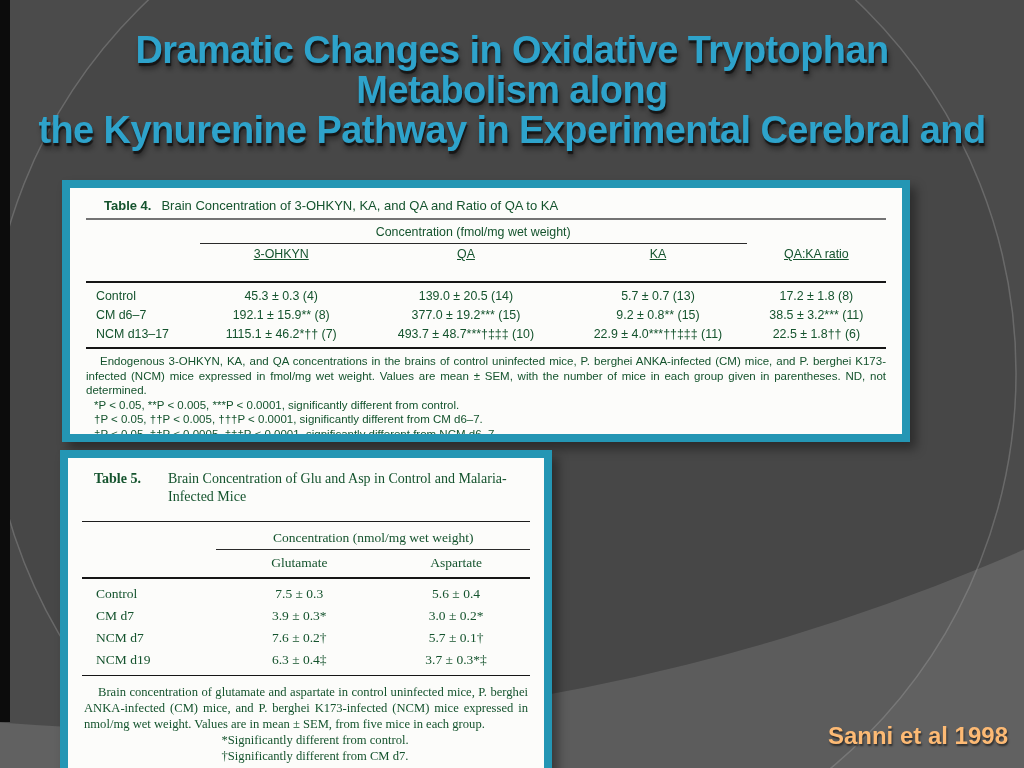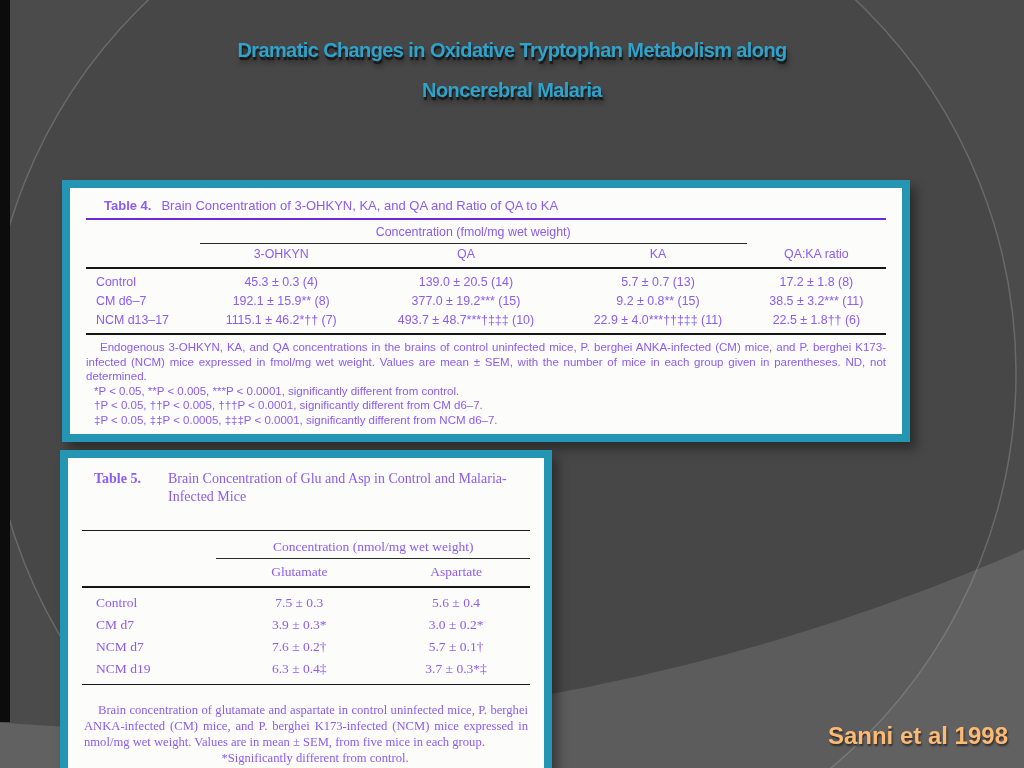--- a/index.html
+++ b/index.html
@@ -7,52 +7,52 @@
     position:relative;width:1024px;height:768px;overflow:hidden;
     background:#616161;
     font-family:"Liberation Sans",sans-serif;
   }
   .bg-svg{position:absolute;left:0;top:0;width:1024px;height:768px;}
   .left-bar{position:absolute;left:0;top:0;width:10px;height:722px;background:#0c0c0c;}
 
   .title{
     position:absolute;left:30px;right:30px;top:30px;
     text-align:center;color:#2ea3cb;font-weight:bold;
-    font-size:20px;line-height:40px;letter-spacing:-0.6px;
+    font-size:38px;line-height:40px;letter-spacing:-0.6px;
     text-shadow:1px 3px 1px rgba(12,12,12,0.75),2px 6px 5px rgba(12,12,12,0.45);
   }
 
   .panel{
     position:absolute;background:#2496b4;padding:8px;box-sizing:border-box;
     box-shadow:6px 7px 10px rgba(0,0,0,0.38);
   }
   .panel4{left:62px;top:180px;width:848px;height:262px;}
   .panel5{left:60px;top:450px;width:492px;height:360px;}
-  .card{width:100%;height:100%;background:#fcfcfa;color:#8b5cf6;overflow:hidden;box-sizing:border-box;}
+  .card{width:100%;height:100%;background:#fcfcfa;color:#14532d;overflow:hidden;box-sizing:border-box;}
 
   
   .card4{padding:8px 12px 4px 12px;font-size:12.4px;}
   .cap4{padding:2px 4px 5px 22px;font-size:13px;}
   .cap-label{font-weight:bold;margin-right:10px;}
-  .t4{width:calc(100% - 8px);margin:0 4px;border-collapse:collapse;border-top:2px solid #6d28d9;}
+  .t4{width:calc(100% - 8px);margin:0 4px;border-collapse:collapse;border-top:2px solid #737373;}
   .t4 td{padding:2px 2px;text-align:center;vertical-align:middle;line-height:15px;}
   .t4 .spanner{border-bottom:1.5px solid #2a2a2a;padding-top:5px;padding-bottom:3px;}
-  .t4 .colhead td{padding-top:3px;padding-bottom:5px;}
+  .t4 .colhead td{padding-top:3px;padding-bottom:19px;text-decoration:underline;}
   .t4 tbody tr:first-child td{border-top:2.5px solid #161616;padding-top:6px;}
   .t4 tbody tr:last-child td{border-bottom:2px solid #161616;padding-bottom:5px;}
   .t4 td.rowlab{text-align:left;padding-left:10px;}
   .fn4{margin:5px 4px 0 4px;font-size:11.5px;line-height:14.5px;}
   .fn4 .para{text-indent:14px;text-align:justify;}
   .fn4 .sym{margin-left:8px;}
 
   
   .card5{padding:10px 10px 4px 10px;font-family:"Liberation Serif",serif;font-size:13.5px;}
   .cap5{display:flex;padding:2px 6px 7px 16px;font-size:14px;line-height:18px;}
   .cap5 .cap-label{flex:0 0 64px;}
-  .t5{width:calc(100% - 8px);margin:17px 4px;border-collapse:collapse;border-top:1.5px solid #1c1c1c;}
+  .t5{width:calc(100% - 8px);margin:8px 4px;border-collapse:collapse;border-top:1.5px solid #1c1c1c;}
   .t5 td{padding:2px 2px;text-align:center;line-height:18px;}
   .t5 .spanner5{padding-top:7px;padding-bottom:2px;border-bottom:1.5px solid #2a2a2a;}
   .t5 .spanner5 span{display:inline-block;max-width:212px;line-height:17px;}
   .t5 .colhead5 td{padding-top:4px;padding-bottom:5px;}
   .t5 tbody tr:first-child td{border-top:2px solid #161616;padding-top:6px;}
   .t5 tbody tr:last-child td{border-bottom:1.5px solid #161616;padding-bottom:6px;}
   .t5 td.rowlab{text-align:left;padding-left:14px;}
   .fn5{margin:6px 6px 0 6px;font-family:"Liberation Serif",serif;font-size:12.6px;line-height:16px;}
   .fn5 .para{text-indent:14px;text-align:justify;}
   .fn5 .sym{margin-left:18px;text-align:center;}
@@ -71,21 +71,21 @@
   <svg class="bg-svg" viewBox="0 0 1024 768" xmlns="http://www.w3.org/2000/svg">
     <rect x="0" y="0" width="1024" height="768" fill="#616161"></rect>
     <circle cx="166" cy="-1412" r="2141" fill="#4b4b4b"></circle>
     <circle cx="502" cy="373" r="514" fill="rgba(0,0,0,0.05)" stroke="rgba(165,165,165,0.35)" stroke-width="1.5"></circle>
   </svg>
 
   <div class="left-bar"></div>
 
   <div class="title">
     <div>Dramatic Changes in Oxidative Tryptophan Metabolism along</div>
-    <div>Noncerebral Malaria</div>
+    <div>the Kynurenine Pathway in Experimental Cerebral and</div>
   </div>
 
   <div class="panel panel4">
     <div class="card card4">
       <div class="cap4">
         <span class="cap-label">Table 4.</span><span>Brain Concentration of 3-OHKYN, KA, and QA and Ratio of QA to KA</span>
       </div>
       <table class="t4">
         <colgroup>
           <col style="width:14.2%">

